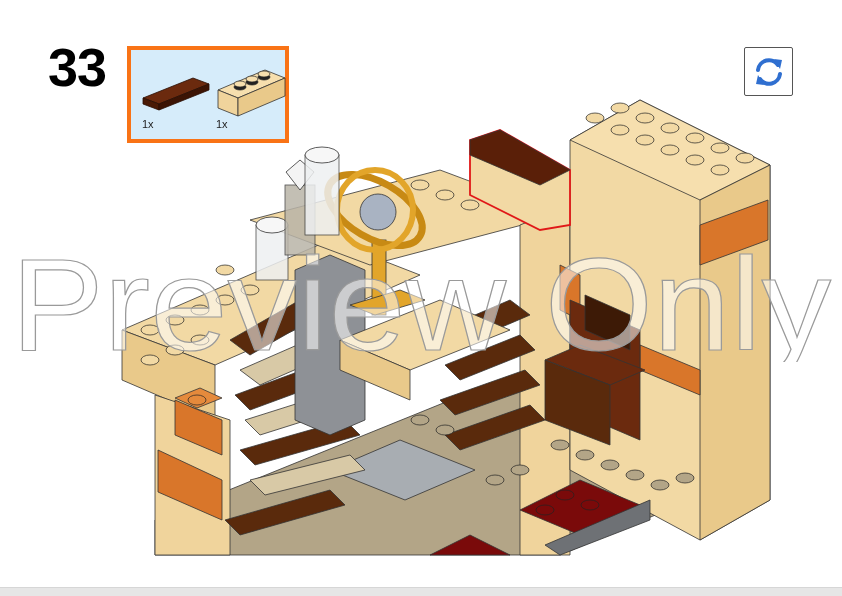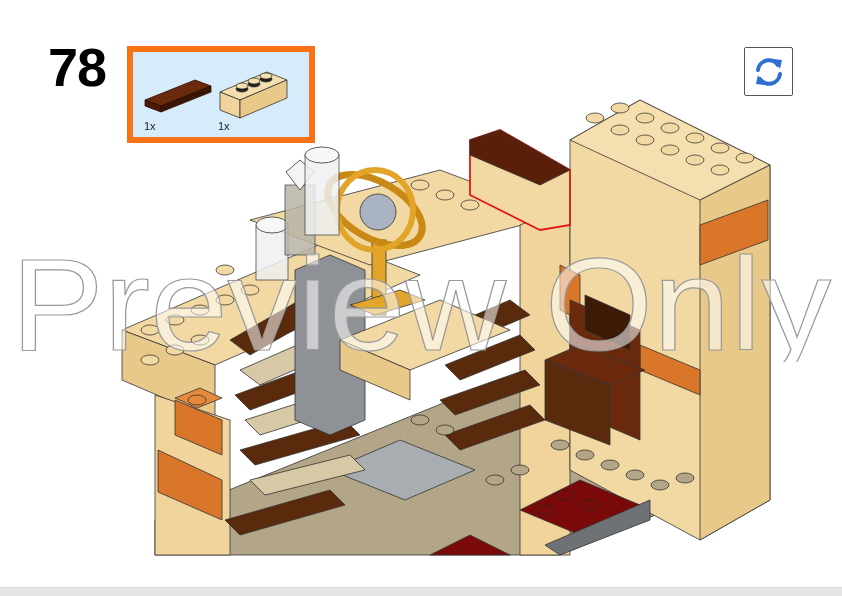--- a/index.html
+++ b/index.html
@@ -1,29 +1,29 @@
 <!DOCTYPE html>
 <html><head>
 <meta charset="utf-8">
 <style>
   html, body { margin:0; padding:0; }
   body { width:842px; height:596px; background:#ffffff; position:relative; overflow:hidden; font-family:"Liberation Sans", sans-serif; }
   .step-number { position:absolute; left:48px; top:40px; font-size:54px; font-weight:bold; color:#000; letter-spacing:-1px; line-height:1; font-family:"Liberation Sans", sans-serif; }
-  .parts-box { position:absolute; left:127px; top:46px; width:188px; height:97px; background:#d6ecfa; border:6px solid #f97316; box-sizing:border-box; }
+  .parts-box { position:absolute; left:127px; top:46px; width:162px; height:97px; background:#d6ecfa; border:4px solid #f97316; box-sizing:border-box; }
   .part { position:absolute; }
   .part-qty { position:absolute; font-size:11px; color:#222; font-family:"Liberation Sans", sans-serif; }
   .rotate-button { position:absolute; left:744px; top:47px; width:49px; height:49px; box-sizing:border-box; border:1.5px solid #555; border-radius:2px; background:#fff; display:flex; align-items:center; justify-content:center; cursor:pointer; }
   .model { position:absolute; left:0; top:0; width:842px; height:596px; }
   .watermark { position:absolute; left:0; top:222px; width:842px; height:140px; pointer-events:none; }
   .page-bottom { position:absolute; left:0; top:587px; width:842px; height:9px; background:#e6e6e6; border-top:1px solid #d6d6d6; }
 </style>
 </head>
 <body>
 
-<div class="step-number">78</div>
+<div class="step-number">33</div>
 
 <div class="parts-box">
   <svg class="part" style="left:10px;top:24px" width="70" height="44" viewBox="0 0 70 44">
     <polygon points="2,24 52,4 68,10 18,30" fill="#6b2a0e" stroke="#2a0e02" stroke-width="0.8"></polygon>
     <polygon points="2,24 18,30 18,36 2,30" fill="#4a1a05" stroke="#2a0e02" stroke-width="0.8"></polygon>
     <polygon points="18,30 68,10 68,16 18,36" fill="#3c1404" stroke="#2a0e02" stroke-width="0.8"></polygon>
   </svg>
   <div class="part-qty" style="left:11px;top:68px">1x</div>
 
   <svg class="part" style="left:84px;top:10px" width="76" height="60" viewBox="0 0 76 60">

